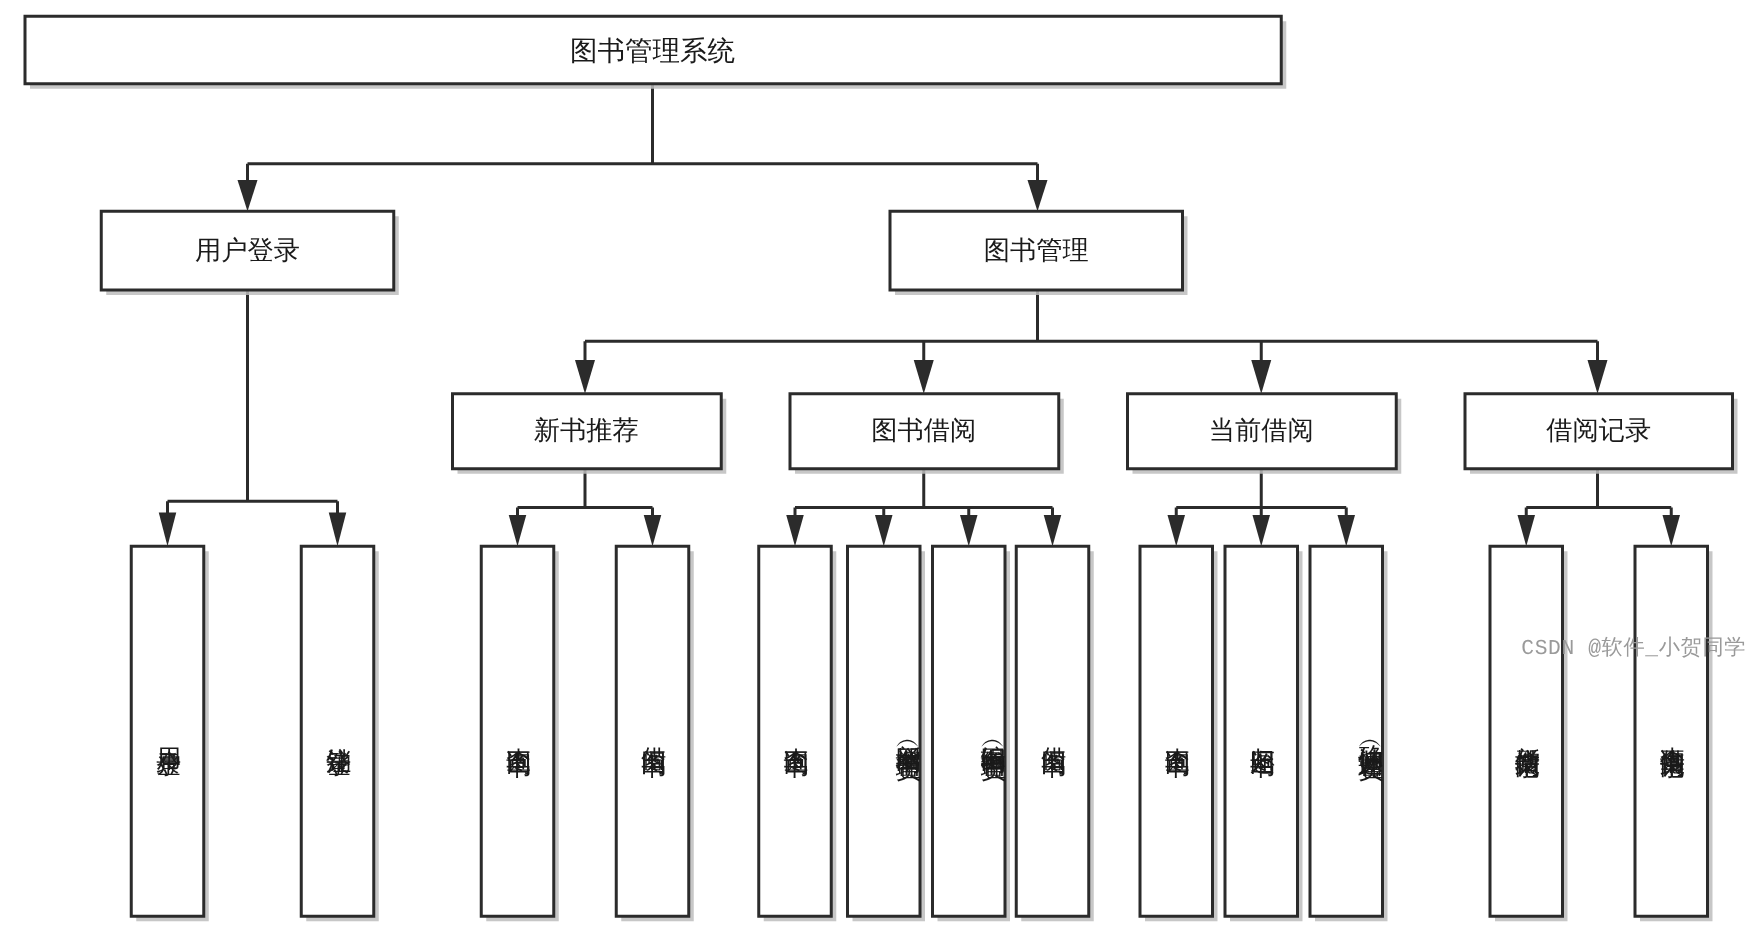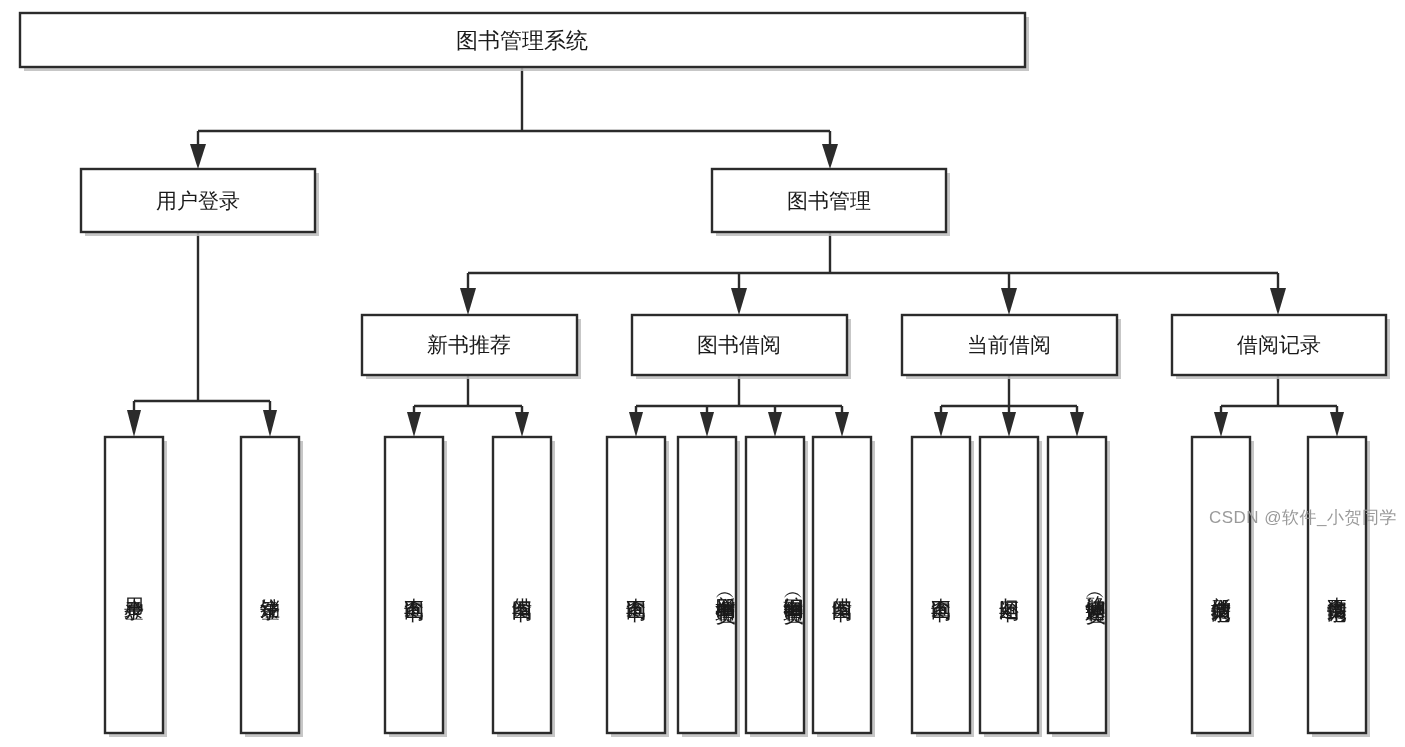--- a/index.html
+++ b/index.html
@@ -68,21 +68,21 @@
     line-height: 1.06;
     letter-spacing: 1.5px;
     color: #1a1a1a;
     white-space: nowrap;
     pointer-events: none;
   }
   .watermark {
     position: absolute;
     right: 8px;
     bottom: 6px;
-    font-family: Liberation Sans, sans-serif;
+    font-family: Liberation Mono, monospace;
     font-size: 17px;
     color: #9a9a9a;
     white-space: nowrap;
     letter-spacing: 0.5px;
     text-align: center;
   }
 </style>
 </head>
 <body>
 

